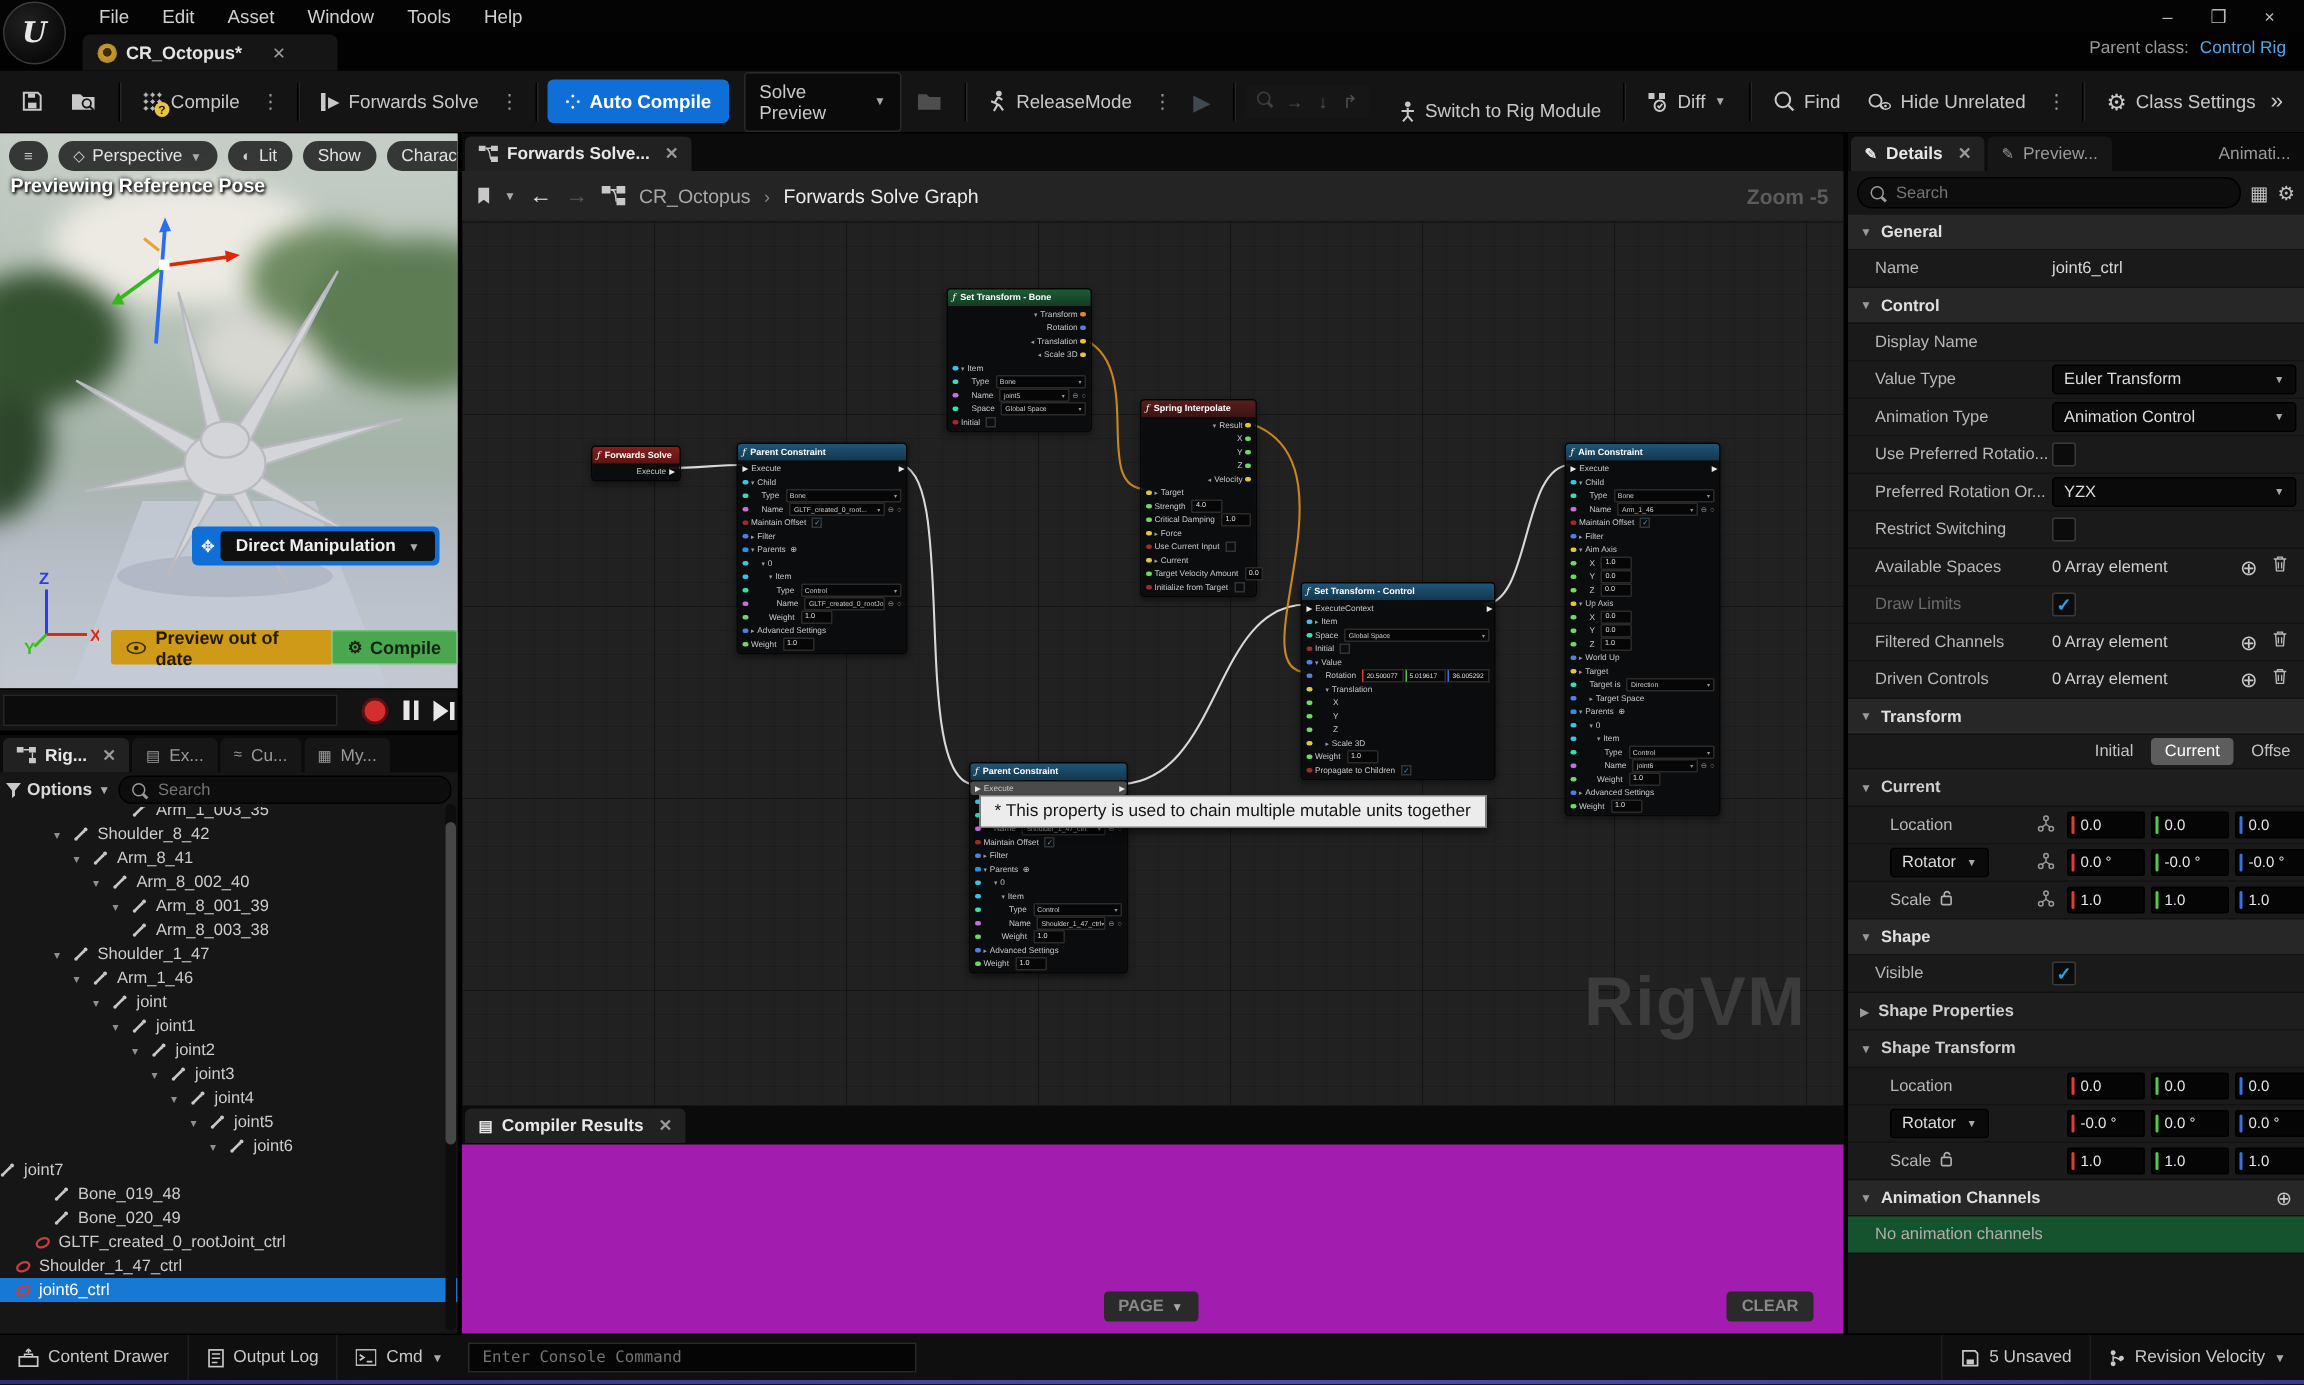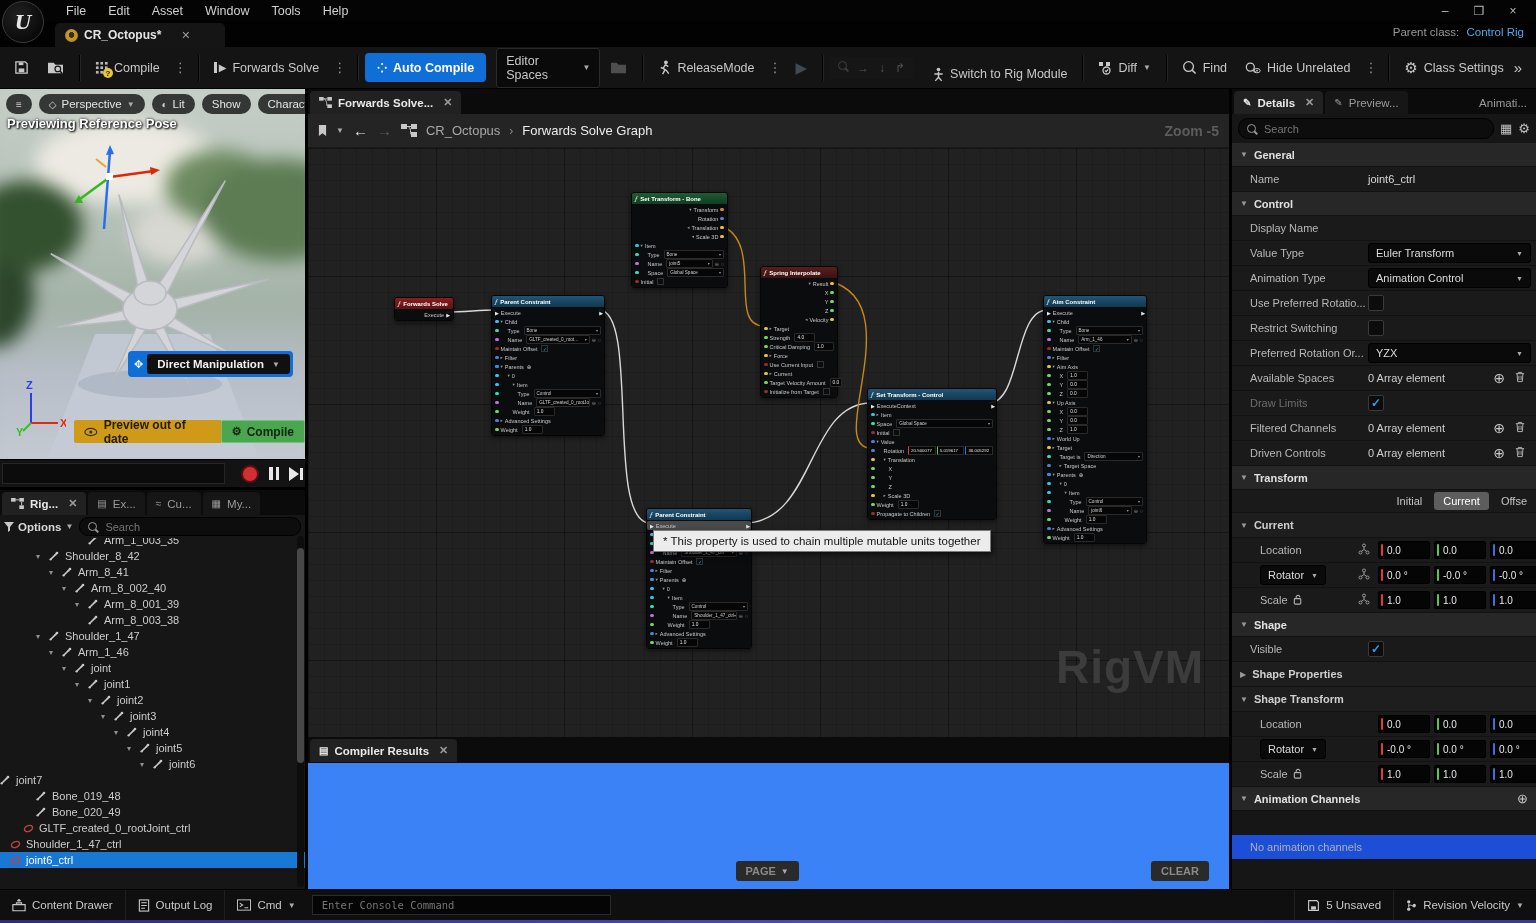--- a/index.html
+++ b/index.html
@@ -123,21 +123,21 @@
   .ndrop b{margin-left:auto;font-size:4px;color:#9a9a9a;font-weight:normal;}
   .nval{width:15px;height:6.5px;background:#060606;border:1px solid #2a2a2a;border-radius:1px;color:#e0e0e0;font-size:4.8px;display:flex;align-items:center;padding:0 2px;margin-left:2px;}
   .nchk{width:5px;height:5px;background:#0c0c0c;border:1px solid #333;margin-left:2px;display:flex;align-items:center;justify-content:center;color:#2fa0e8;font-size:5px;}
   .nv3{flex:1;display:flex;gap:1px;margin-left:2px;}
   .nv3 span{flex:1;height:6.5px;background:#060606;border:1px solid #2a2a2a;color:#e0e0e0;font-size:4.4px;display:flex;align-items:center;padding-left:2px;border-left-width:1.6px;overflow:hidden;}
   .nico{color:#8a8a8a;font-size:5px;}
   .nplus{color:#c8c8c8;font-size:5.5px;margin-left:1px;}
   .gtooltip{position:absolute;background:#ececec;border:1px solid #7a7a7a;box-shadow:2px 3px 6px rgba(0,0,0,.6);color:#141414;font-size:11.5px;padding:4px 9px;white-space:nowrap;z-index:20;}
   
   .compiler{height:152px;display:flex;flex-direction:column;background:#161616;}
-  .compbody{flex:1;position:relative;background:#3b82f6;border-top:1px solid #0a0a0a;}
+  .compbody{flex:1;position:relative;background:#a21caf;border-top:1px solid #0a0a0a;}
   .pagebtn,.clearbtn{position:absolute;bottom:8px;background:#2a2a2a;color:#8a8a8a;font-size:11px;font-weight:bold;border-radius:3px;padding:4px 10px;display:flex;gap:5px;align-items:center;}
   .pagebtn{left:calc(50% - 33px);}
   .clearbtn{right:20px;}
   
   .rightcol{width:304px;background:#161616;display:flex;flex-direction:column;min-width:0;}
   .dsearchrow{height:29px;display:flex;align-items:center;gap:6px;padding:0 6px;background:#161616;}
   .dsearch{flex:1;height:19px;background:#0d0d0d;border:1px solid #000;border-radius:10px;display:flex;align-items:center;gap:6px;padding:0 8px;}
   .dsearch input{flex:1;background:transparent;border:none;outline:none;color:#c8c8c8;font-size:11px;font-family:inherit;}
   .dicon{color:#c0c0c0;font-size:13px;}
   #detail-rows{flex:1;overflow:hidden;}
@@ -160,21 +160,21 @@
   .ttab{font-size:11px;color:#c4c4c4;padding:3px 9px;border-radius:3px;flex:none;}
   .ttab.active{background:#5d5d5d;color:#fff;}
   .dsub{height:24px;display:flex;align-items:center;gap:6px;padding-left:8px;background:#1e1e1e;border-bottom:1px solid #121212;}
   .dsub .tri{color:#9a9a9a;font-size:8px;}
   .dsub .sublabel{font-size:11px;color:#cfcfcf;font-weight:bold;}
   .vlabelbox{height:18px;background:#0a0a0a;border:1px solid #000;border-radius:3px;display:flex;align-items:center;gap:7px;padding:0 7px;font-size:11px;color:#dcdcdc;}
   .vlabelbox b{font-size:7px;color:#aaa;font-weight:normal;}
   .vbox{width:45px;height:16px;background:#050505;border:1px solid #000;border-radius:2px;color:#e8e8e8;font-size:10px;display:flex;align-items:center;padding-left:5px;position:relative;flex:none;overflow:hidden;}
   .vbox i{position:absolute;left:1.5px;top:2px;bottom:2px;width:2px;border-radius:1px;}
   .socketic{margin-left:auto;margin-right:8px;flex:none;}
-  .dnote{height:24px;display:flex;align-items:center;padding-left:18px;color:#b0b0b0;font-size:11px;background:#1d4ed8;border-bottom:1px solid #121212;margin-top:24px;}
+  .dnote{height:24px;display:flex;align-items:center;padding-left:18px;color:#b0b0b0;font-size:11px;background:#14532d;border-bottom:1px solid #121212;}
   
   .statusbar{height:30px;background:#0f0f0f;border-top:1px solid #000;display:flex;align-items:center;color:#c8c8c8;font-size:11.5px;}
   .sbitem{display:flex;align-items:center;gap:6px;padding:0 12px;height:100%;border-right:1px solid #1f1f1f;}
   .sbitem.noborder{border-right:none;}
   .consolebox{width:283px;height:18px;background:#050505;border:1px solid #2a2a2a;margin-left:4px;display:flex;align-items:center;padding:0 7px;}
   .consolebox input{flex:1;background:transparent;border:none;outline:none;color:#7a7a7a;font-family:"DejaVu Sans Mono",monospace;font-size:10.5px;}
   .sbright{margin-left:auto;display:flex;height:100%;}
   .sbright .sbitem{border-right:none;border-left:1px solid #1f1f1f;}
   .bottomstrip{height:3px;background:linear-gradient(90deg,#2e2e74,#4c4cae 55%,#3a3a8e);}
 </style>
@@ -242,21 +242,21 @@
       <span class="fsicon">▶</span>
       <span>Forwards Solve</span>
     </div>
     <span class="tdots">⋮</span>
     <div class="tsep"></div>
     <div class="blue-btn tbtn">
       <span class="sparkle">⁘</span>
       <span>Auto Compile</span>
     </div>
     <div class="dropbox" style="margin-left:8px;">
-      <span>Editor Spaces</span>
+      <span>Solve Preview</span>
       <span class="caret">▼</span>
     </div>
     <div class="tbtn disabled">
       <svg width="17" height="15" viewBox="0 0 18 16">
           <path d="M1 3h6l2 2h8v9H1z" fill="#c8c8c8"></path>
         </svg>
     </div>
     <div class="tsep"></div>
     <div class="tbtn">
       <svg width="13" height="15" viewBox="0 0 12 16">
@@ -1454,35 +1454,35 @@
           <div class="drow">
             <div class="dlabel">
               <span>Use Preferred Rotatio...</span>
             </div>
             <div class="dval">
               <span class="dcheck"></span>
             </div>
           </div>
           <div class="drow">
             <div class="dlabel">
-              <span>Restrict Switching</span>
-            </div>
-            <div class="dval">
-              <span class="dcheck"></span>
-            </div>
-          </div>
-          <div class="drow">
-            <div class="dlabel">
               <span>Preferred Rotation Or...</span>
             </div>
             <div class="dval">
               <span class="ddrop">
                 <span>YZX</span>
                 <b>▼</b>
               </span>
+            </div>
+          </div>
+          <div class="drow">
+            <div class="dlabel">
+              <span>Restrict Switching</span>
+            </div>
+            <div class="dval">
+              <span class="dcheck"></span>
             </div>
           </div>
           <div class="drow">
             <div class="dlabel">
               <span>Available Spaces</span>
             </div>
             <div class="dval">
               <span class="arrtext">0 Array element</span>
               <span class="arricons">
                 <span class="circleplus">⊕</span>

